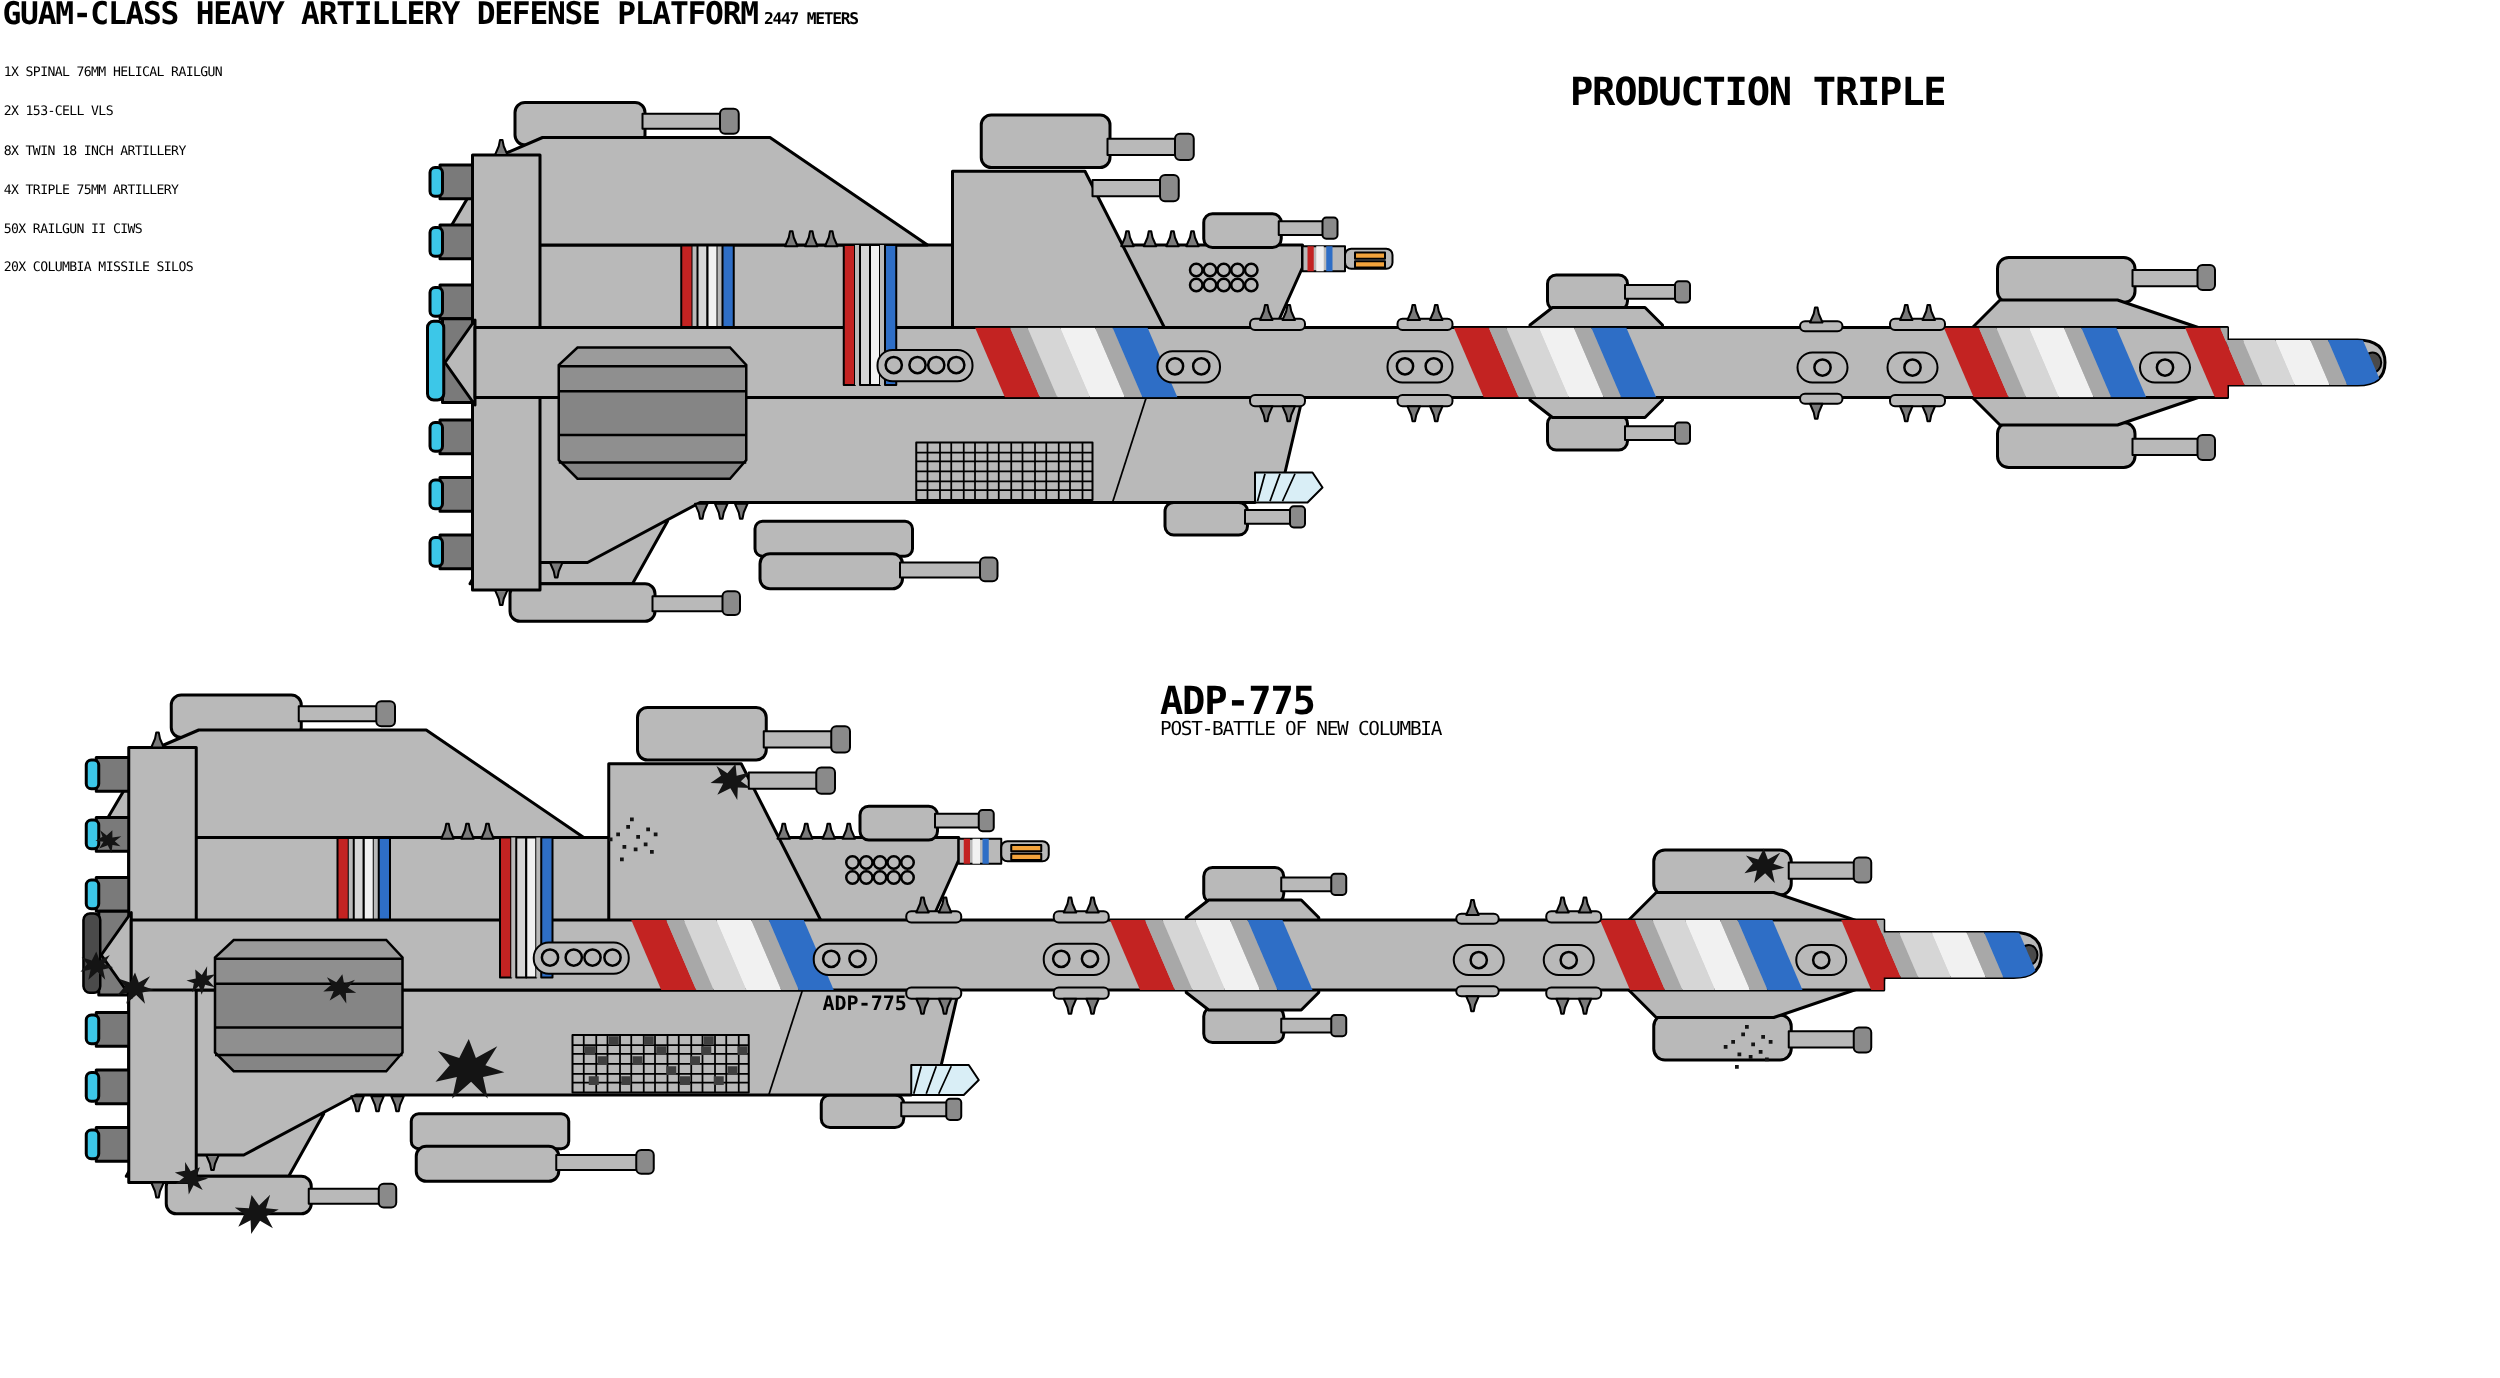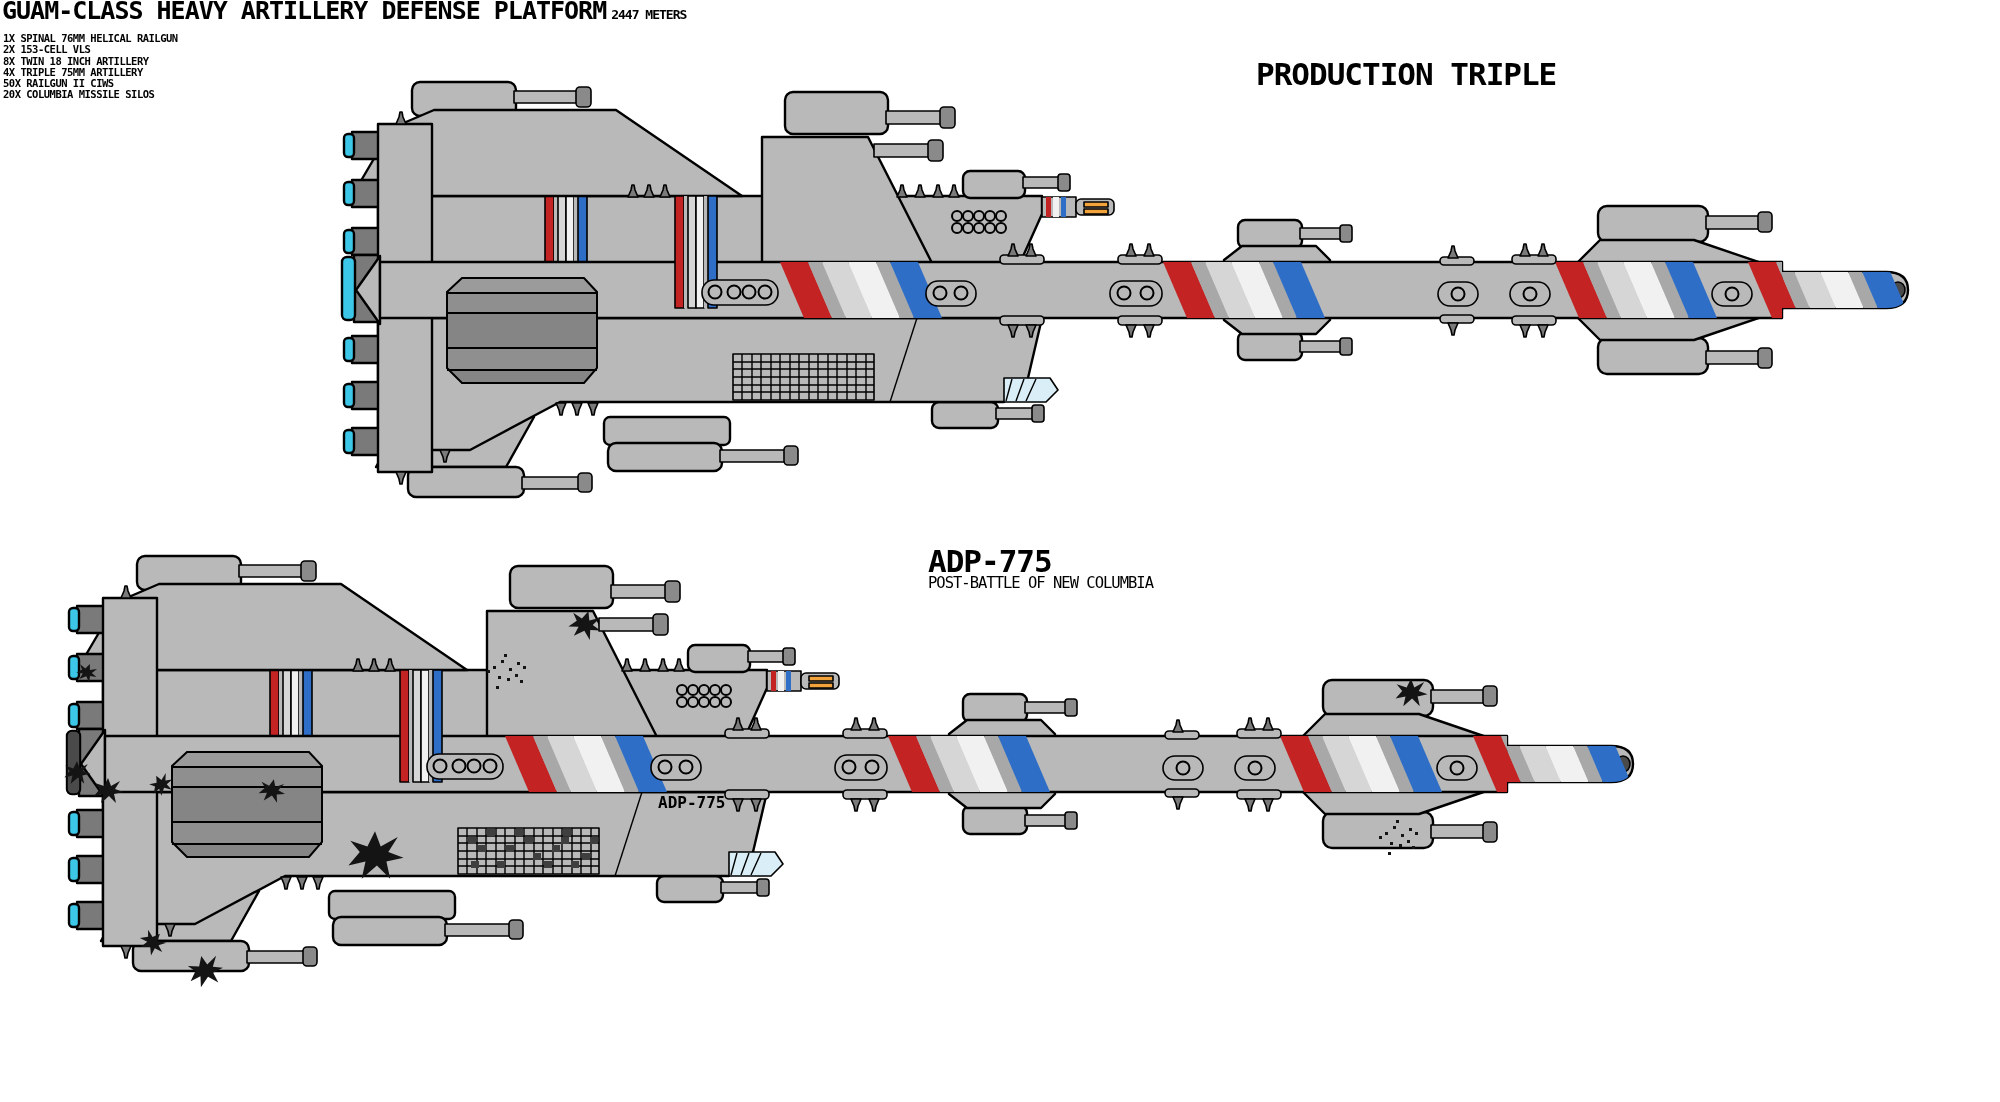--- a/index.html
+++ b/index.html
@@ -3,21 +3,21 @@
 <meta charset="utf-8">
 <style>
   html,body{margin:0;padding:0;}
   body{background:var(--c-background,#fff);width:2000px;height:1102px;overflow:hidden;
        font-family:"DejaVu Sans Mono","Liberation Mono",monospace;color:var(--c-text,#000);}
   .stage{position:relative;width:2000px;height:1058px;background:var(--c-background,#fff);}
   .title-row{position:absolute;left:2px;top:-4px;display:flex;align-items:baseline;gap:5px;white-space:nowrap;}
   .title-row h1{margin:0;font-size:25px;font-weight:bold;letter-spacing:-1px;}
   .meters{font-size:13px;font-weight:bold;letter-spacing:-1px;}
   .specs{position:absolute;left:3px;top:33px;}
-  .specs div{font-size:10.5px;font-weight:bold;line-height:11.3px;letter-spacing:-0.5px;white-space:nowrap;}
+  .specs div{font-size:10.5px;font-weight:normal;line-height:11.3px;letter-spacing:-0.5px;white-space:nowrap;margin-top:20px;}
   .prod-label{position:absolute;left:1256px;top:56px;font-size:31px;font-weight:bold;letter-spacing:-1px;white-space:nowrap;}
   .adp-block{position:absolute;left:928px;top:546px;}
   .adp-block h2{margin:0;font-size:31px;font-weight:bold;letter-spacing:-1px;line-height:30px;}
   .adp-block .sub{font-size:15.5px;font-weight:normal;letter-spacing:-1px;line-height:15px;}
   svg{position:absolute;left:0;top:0;}
   .f-hull{fill:var(--c-hull)} .f-silo{fill:var(--c-silo)} .f-cyan{fill:var(--c-cyan)}
   .f-red{fill:var(--c-red)} .f-blue{fill:var(--c-blue)} .f-white{fill:var(--c-white)}
   .f-silver{fill:var(--c-silver)} .f-gap{fill:var(--c-gap)} .f-orange{fill:var(--c-orange)}
   .f-rad{fill:var(--c-radiator)} .f-black{fill:var(--c-damage)} .f-cap{fill:var(--c-cap)}
   .f-dome{fill:var(--c-dome)} .f-dome2{fill:var(--c-dome_light)} .f-dome3{fill:var(--c-dome_dark)}

